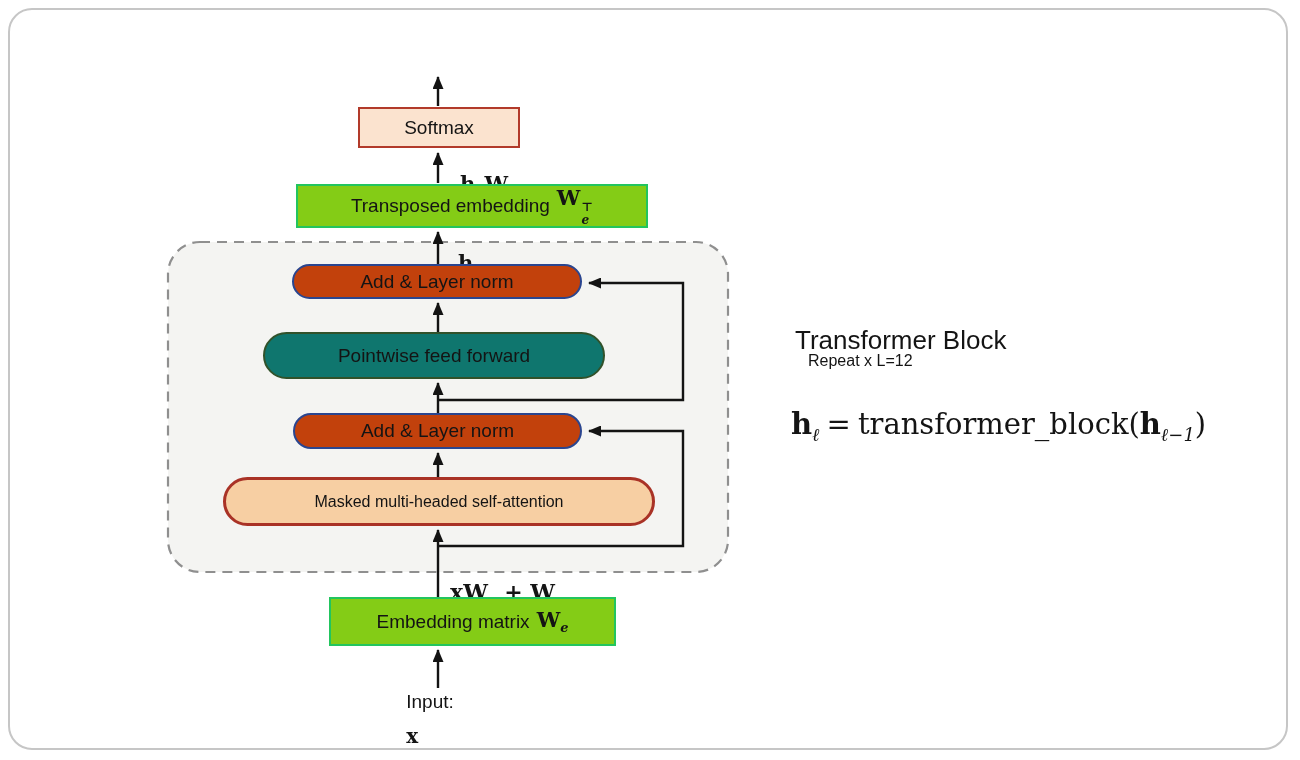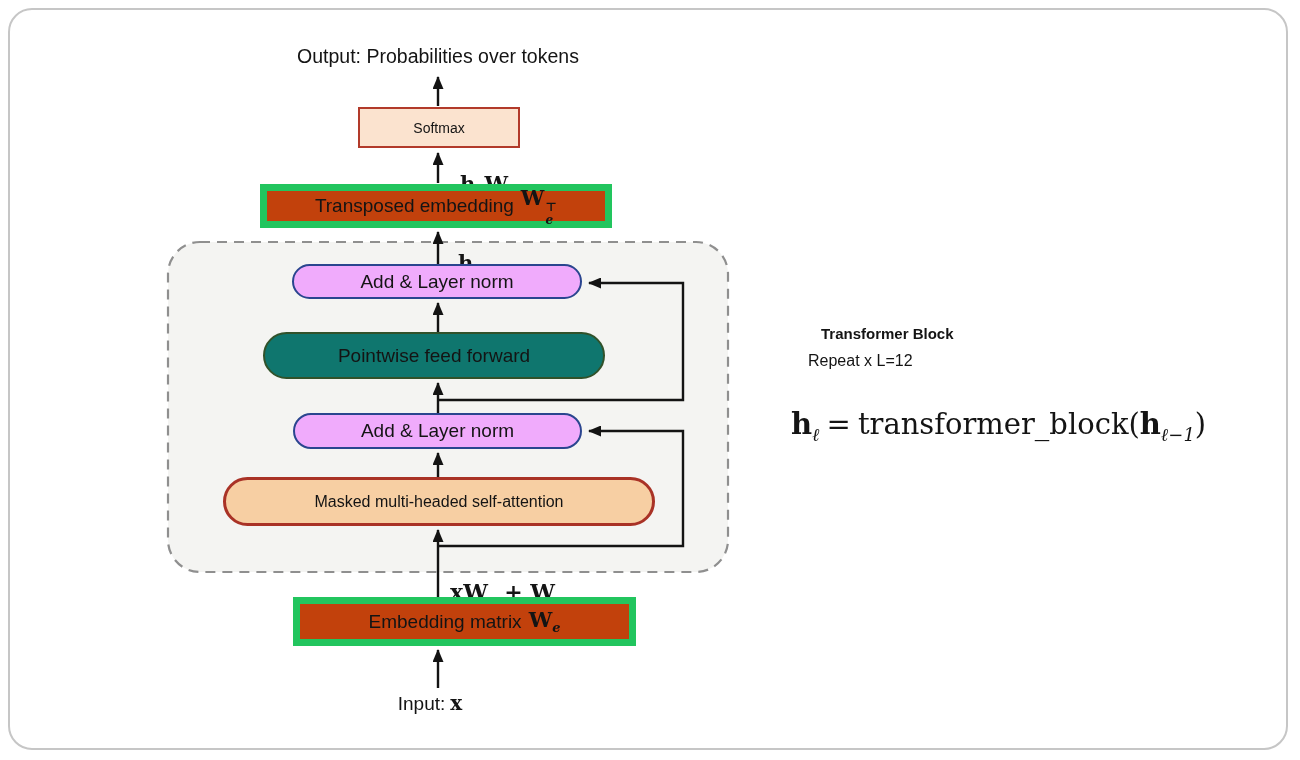--- a/index.html
+++ b/index.html
@@ -5,52 +5,52 @@
   html,body{margin:0;padding:0;background:#ffffff;}
   .stage{position:relative;width:1300px;height:760px;overflow:hidden;
          font-family:"Liberation Sans",sans-serif;color:#141414;background:#ffffff;}
   .card-border{position:absolute;left:8px;top:8px;width:1280px;height:742px;
                border:2px solid #c6c6c6;border-radius:24px;box-sizing:border-box;background:#ffffff;}
   .wires{position:absolute;left:0;top:0;width:1300px;height:760px;}
 
   .box{position:absolute;display:flex;align-items:center;justify-content:center;
        box-sizing:border-box;text-align:center;white-space:nowrap;}
   .softmax{left:358px;top:107px;width:162px;height:41px;background:#fbe3cf;
-           border:2px solid #b23a2a;font-size:14px;}
-  .greenbox{background:#c2410c;border:7px solid #22c55e;}
+           border:2px solid #b23a2a;font-size:19px;}
+  .greenbox{background:#84cc16;border:2px solid #22c55e;margin-left:36px;}
   .transposed{left:260px;top:184px;width:352px;height:44px;font-size:19px;gap:7px;}
-  .embedding{left:293px;top:597px;width:343px;height:49px;font-size:19px;gap:7px;}
+  .embedding{left:293px;top:597px;width:287px;height:49px;font-size:19px;gap:7px;}
   .pill{border-radius:999px;}
-  .bluepill{background:#f0abfc;border:2px solid #2a458f;}
+  .bluepill{background:#c2410c;border:2px solid #2a458f;}
   .pill-top{left:292px;top:264px;width:290px;height:35px;font-size:19px;}
   .pill-bottom{left:293px;top:413px;width:289px;height:36px;font-size:19px;}
   .greenpill{left:263px;top:332px;width:342px;height:47px;background:#0f766e;
              border:2px solid #31522b;font-size:19px;}
   .orangepill{left:223px;top:477px;width:432px;height:49px;background:#f7cfa3;
               border:3px solid #a93226;font-size:16px;}
 
   .m{font-family:"DejaVu Serif",serif;font-weight:bold;}
   .mlabel{position:absolute;font-family:"DejaVu Serif",serif;font-weight:bold;
           font-size:21px;line-height:1.2;white-space:nowrap;margin-top:20px;}
   sub{font-size:0.62em;font-style:italic;}
   .stack{display:inline-flex;flex-direction:column;align-items:flex-start;
          font-size:0.58em;line-height:1.05;vertical-align:-0.45em;margin-left:1px;}
   .stack .st{font-style:normal;}
   .stack .sb{font-style:italic;}
   .boxmath{font-size:21px;}
 
   .outlabel{position:absolute;left:438px;top:45px;transform:translateX(-50%);
             font-size:19.5px;white-space:nowrap;}
   .inputlabel{position:absolute;left:430px;top:691px;transform:translateX(-50%);
-              font-size:19px;white-space:nowrap;display:flex;align-items:baseline;gap:5px;}
+              font-size:19px;white-space:nowrap;display:flex;align-items:baseline;gap:11px;flex-direction:column;}
   .hl-wet{left:460px;top:151px;}
   .hl{left:458px;top:230px;}
   .xwe-wp{left:450px;top:559px;font-size:22px;}
 
-  .sidetitle{position:absolute;left:795px;top:325px;font-size:15px;font-weight:bold;white-space:nowrap;margin-left:26px;}
+  .sidetitle{position:absolute;left:795px;top:325px;font-size:26px;font-weight:normal;white-space:nowrap;}
   .siderepeat{position:absolute;left:808px;top:352px;font-size:16px;white-space:nowrap;}
   .eq{position:absolute;font-family:"DejaVu Serif",serif;font-size:29px;white-space:nowrap;line-height:1.2;text-align:right;}
   .eq1{left:791px;top:407px;}
   .eq2{left:791px;top:448px;}
   .eqb{font-weight:bold;}
   .it{font-style:italic;}
   .eq .sp{margin:0 7px;}
 </style>
 </head>
 <body>
@@ -73,21 +73,20 @@
       <path d="M438 332 V 303" marker-end="url(#ah)"></path>
       <path d="M438 413 V 383" marker-end="url(#ah)"></path>
       <path d="M438 477 V 453" marker-end="url(#ah)"></path>
       <path d="M438 597 V 530" marker-end="url(#ah)"></path>
       <path d="M438 688 V 650" marker-end="url(#ah)"></path>
       <path d="M438 400 H 683 V 283 H 589" marker-end="url(#ah)"></path>
       <path d="M438 546 H 683 V 431 H 589" marker-end="url(#ah)"></path>
     </g>
   </svg>
 
-  <div class="outlabel">Output: Probabilities over tokens</div>
 
   <div class="box softmax">
     <span>Softmax</span>
   </div>
 
   <div class="mlabel hl-wet">
     <span>h</span><sub>L</sub><span>W</span><span class="stack">
         <span class="st">⊤</span>
         <span class="sb">e</span>
       </span>

